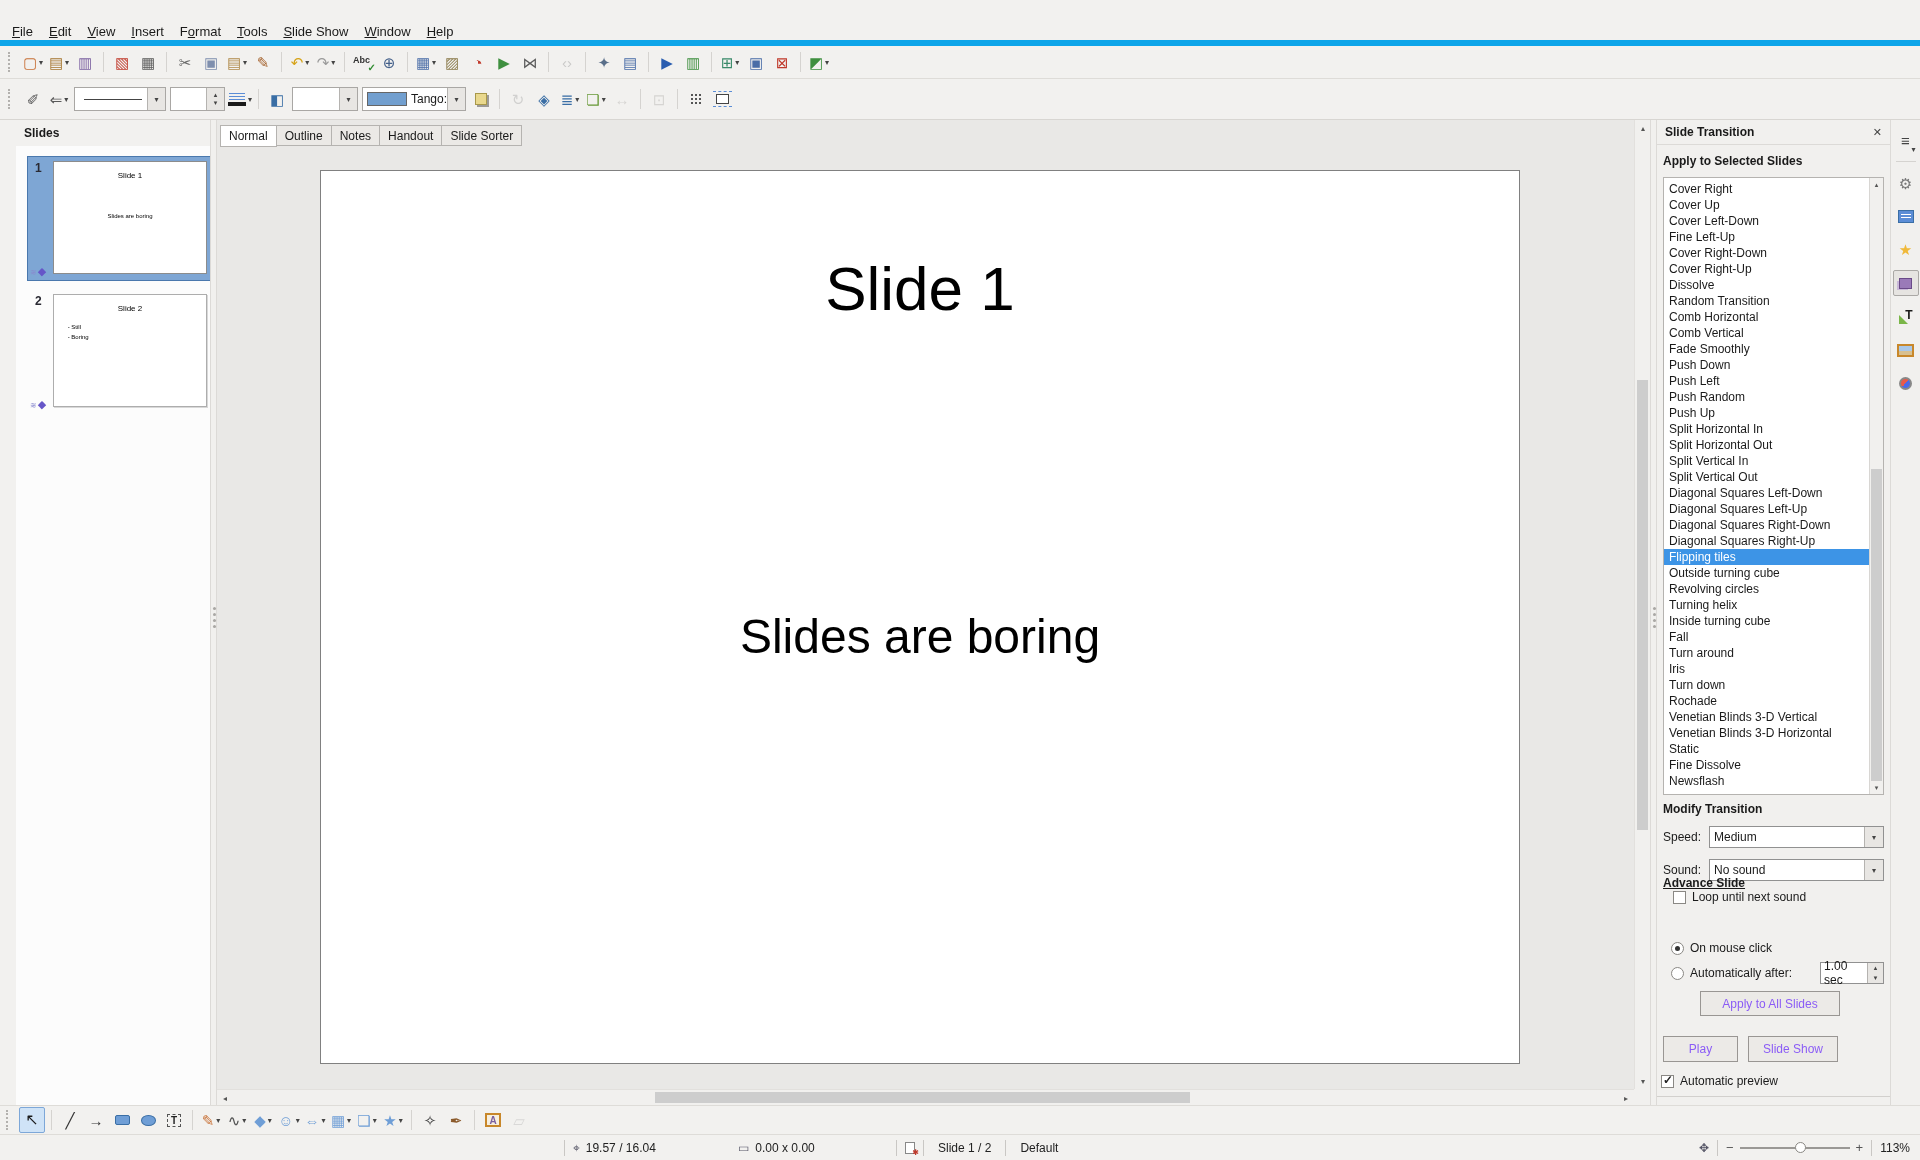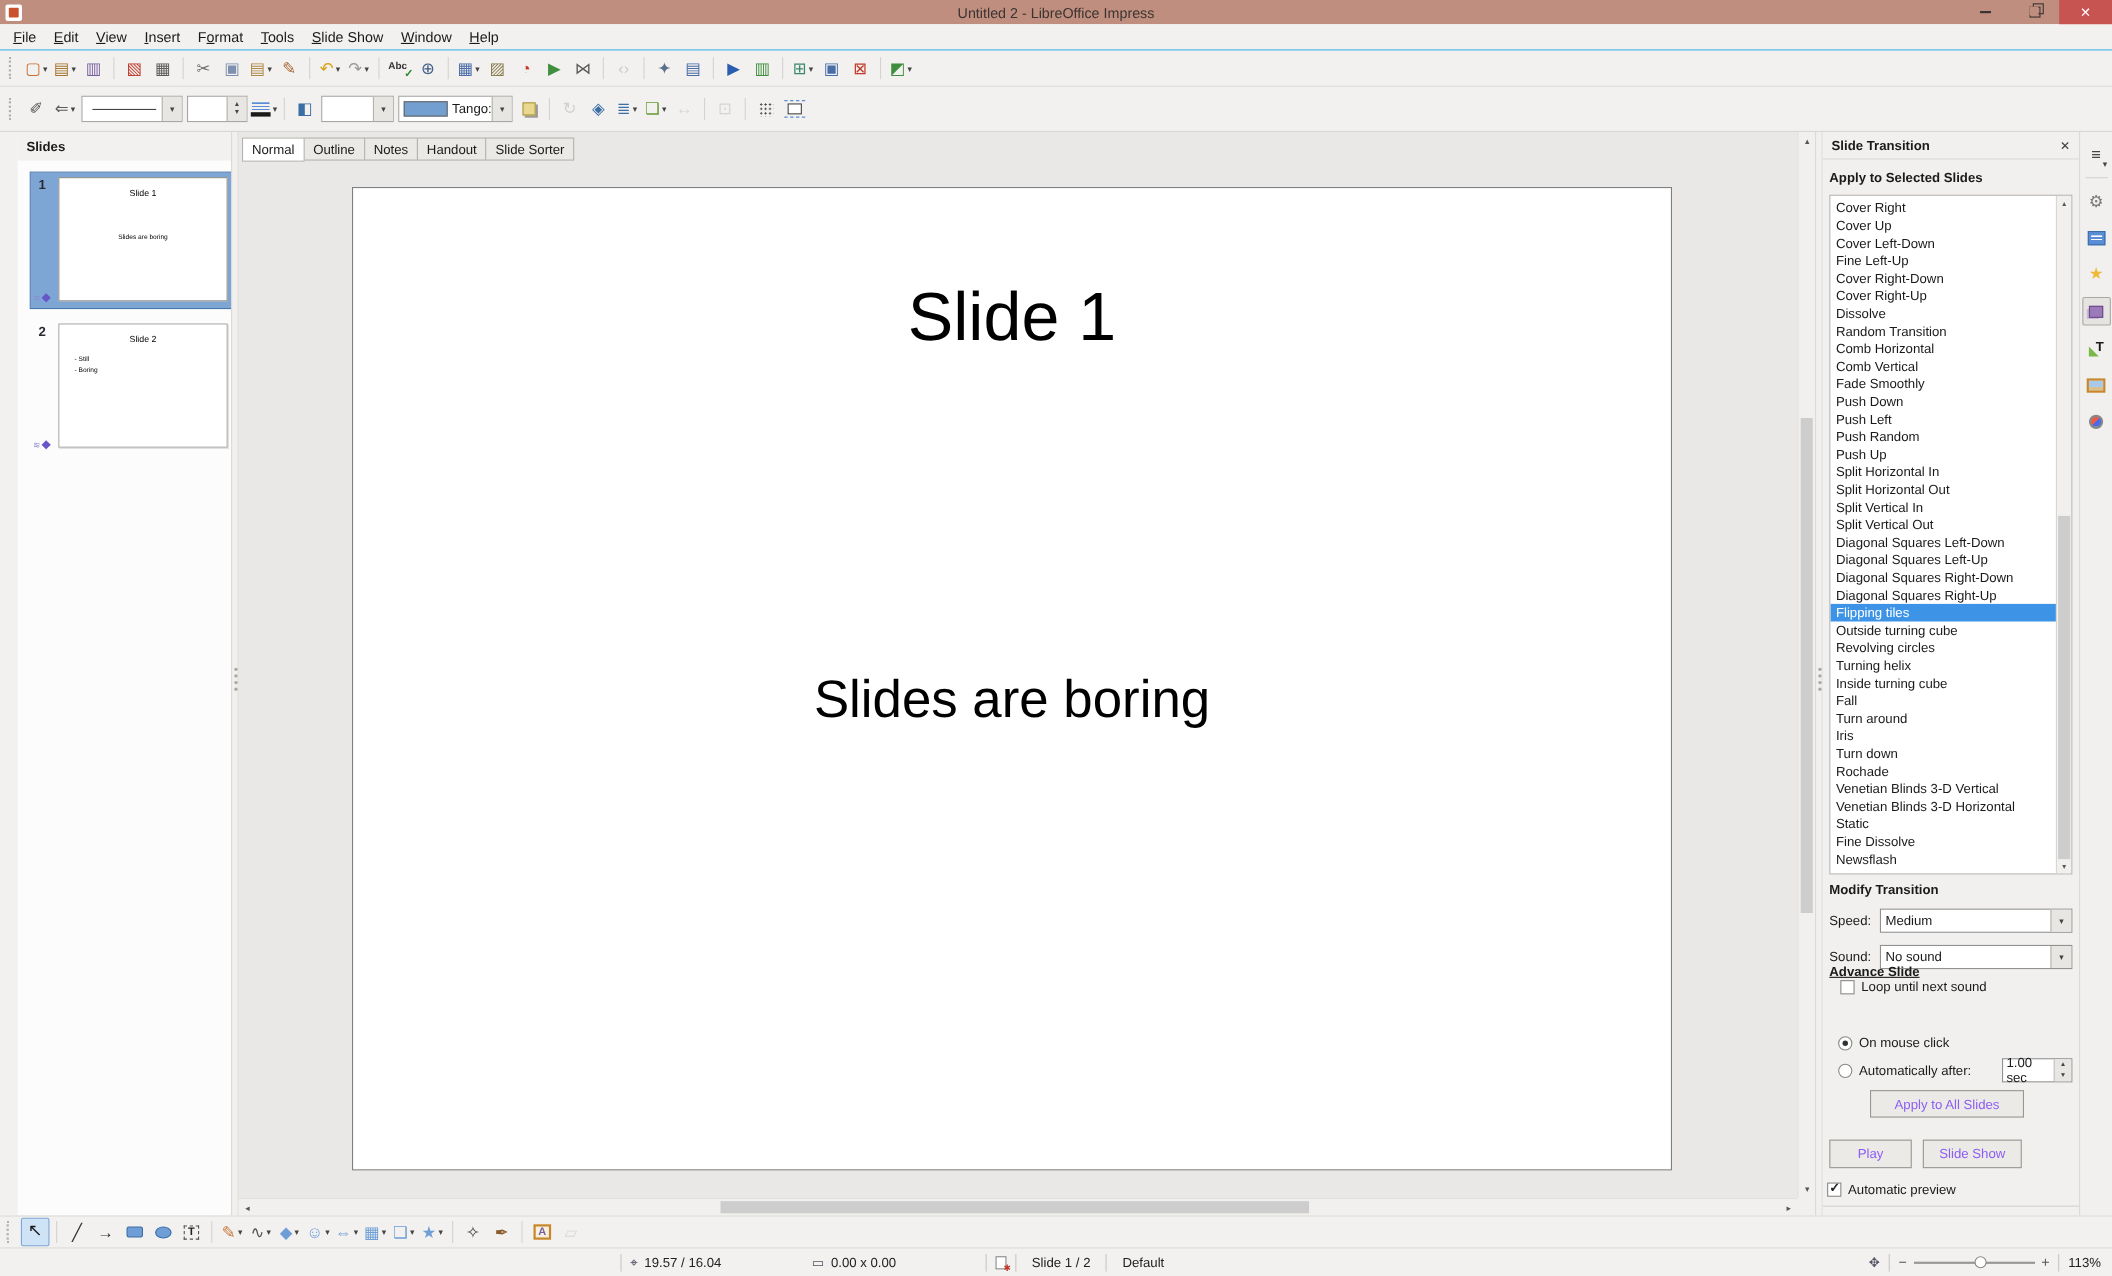--- a/index.html
+++ b/index.html
@@ -11,21 +11,21 @@
   .win-title{position:absolute;left:0;right:0;text-align:center;font-size:13px;color:#3b3430;}
   .win-ctrls{margin-left:auto;display:flex;height:22px;z-index:2;}
   .wbtn{width:45px;height:22px;display:flex;align-items:center;justify-content:center;}
   .wbtn.close{width:48px;background:#c75450;color:#fff;font-size:12px;}
   .glyph-min{width:10px;height:2px;background:#3b3430;}
   .glyph-restore{width:8px;height:8px;border:1px solid #3b3430;position:relative;background:#bf8e7f;}
   .glyph-restore::before{content:"";position:absolute;left:2px;top:-4px;width:8px;height:8px;border:1px solid #3b3430;}
   .glyph-restore::after{content:"";position:absolute;left:-1px;top:-1px;width:8px;height:8px;background:#bf8e7f;}
   .glyph-close::before{content:"✕";}
   
-  .menubar{position:absolute;left:0;top:22px;width:1920px;height:24px;background:#f2f1ef;border-bottom:1px solid #0ea5e9;display:flex;align-items:center;padding-left:4px;box-sizing:border-box;font-size:13px;}
+  .menubar{position:absolute;left:0;top:22px;width:1920px;height:24px;background:#f2f1ef;border-bottom:6px solid #0ea5e9;display:flex;align-items:center;padding-left:4px;box-sizing:border-box;font-size:13px;}
   .menu-item{padding:0 8px;line-height:23px;}
   
   .toolbar{position:absolute;left:0;width:1920px;background:#f2f1ef;display:flex;align-items:center;box-sizing:border-box;padding-left:6px;}
   #tb1{top:46px;height:33px;border-bottom:1px solid #dedcd8;}
   #tb2{top:79px;height:41px;border-bottom:1px solid #d8d6d2;}
   .grip{width:4px;height:20px;border-left:2px dotted #b3b1ae;margin:0 6px 0 2px;flex:none;}
   .sep{width:1px;height:20px;background:#d5d3d0;margin:0 5px;flex:none;}
   .tbtn{min-width:26px;height:24px;display:flex;align-items:center;justify-content:center;flex:none;border-radius:2px;position:relative;}
   .tbtn .glyph{font-size:15px;line-height:1;}
   .tbtn.disabled{opacity:.45;}
@@ -145,35 +145,20 @@
   .zoom-slider{display:flex;align-items:center;gap:6px;flex:none;}
   .zs-track{position:relative;width:110px;height:2px;background:#9a9895;}
   .zs-thumb{position:absolute;left:50%;top:-5px;width:11px;height:11px;border-radius:50%;background:#fff;border:1px solid #8a8884;box-sizing:border-box;}
   .zs-minus,.zs-plus{color:#555;font-size:13px;}
 </style>
 </head>
 <body>
 
 <div class="app">
 
-  <div class="titlebar">
-    <div class="app-icon"></div>
-    <div class="win-title">Untitled 2 - LibreOffice Impress</div>
-    <div class="win-ctrls">
-      <div class="wbtn">
-          <span class="glyph-min"></span>
-        </div>
-      <div class="wbtn">
-          <span class="glyph-restore"></span>
-        </div>
-      <div class="wbtn close">
-          <span class="glyph-close"></span>
-        </div>
-    </div>
-  </div>
 
   <div class="menubar" id="menubar">
       <span class="menu-item"><u>F</u>ile</span>
       <span class="menu-item"><u>E</u>dit</span>
       <span class="menu-item"><u>V</u>iew</span>
       <span class="menu-item"><u>I</u>nsert</span>
       <span class="menu-item">F<u>o</u>rmat</span>
       <span class="menu-item"><u>T</u>ools</span>
       <span class="menu-item"><u>S</u>lide Show</span>
       <span class="menu-item"><u>W</u>indow</span>

